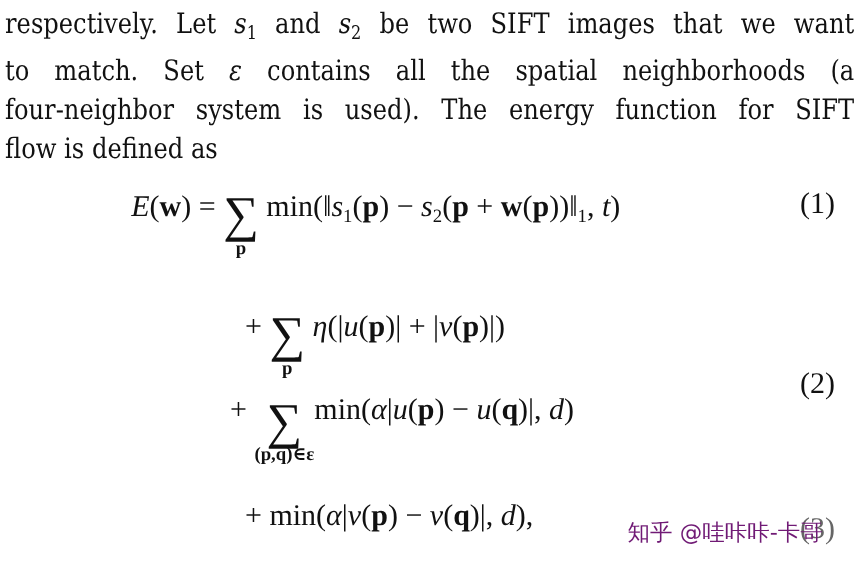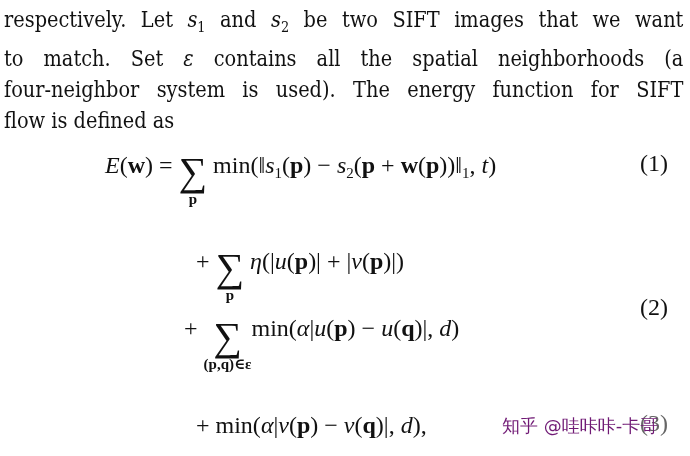--- a/index.html
+++ b/index.html
@@ -51,18 +51,18 @@
 <div class="eq math" style="left:196px; top:236px;">
   + <span class="sumwrap" style="top:12px;"><span class="sum">∑</span><span class="under">p</span></span>
   <span class="it">η</span>(|<span class="it">u</span>(<span class="bf">p</span>)| + |<span class="it">v</span>(<span class="bf">p</span>)|)
 </div>
 
 <div class="eq math" style="left:184px; top:303px;">
   + <span class="sumwrap" style="top:14px;"><span class="sum">∑</span><span class="under">(p,q)∈ε</span></span>min(<span class="it">α</span>|<span class="it">u</span>(<span class="bf">p</span>) − <span class="it">u</span>(<span class="bf">q</span>)|, <span class="it">d</span>)
 </div>
 <div class="eqnum" style="left:640px; top:294px;">(2)</div>
 
-<div class="eq math" style="left:196px; top:412px;text-align:right;">
+<div class="eq math" style="left:196px; top:400px;text-align:right;">
   + min(<span class="it">α</span>|<span class="it">v</span>(<span class="bf">p</span>) − <span class="it">v</span>(<span class="bf">q</span>)|, <span class="it">d</span>),
 </div>
 <div class="eqnum" style="left:640px; top:410px; color:#666;">(3)</div>
 
 <div class="watermark">知乎 @哇咔咔-卡哥</div>
 
 </body></html>

